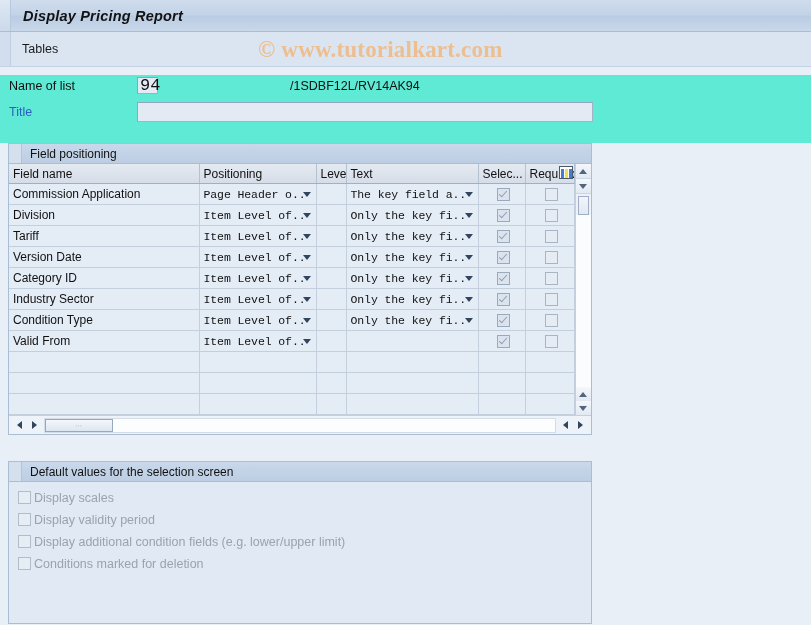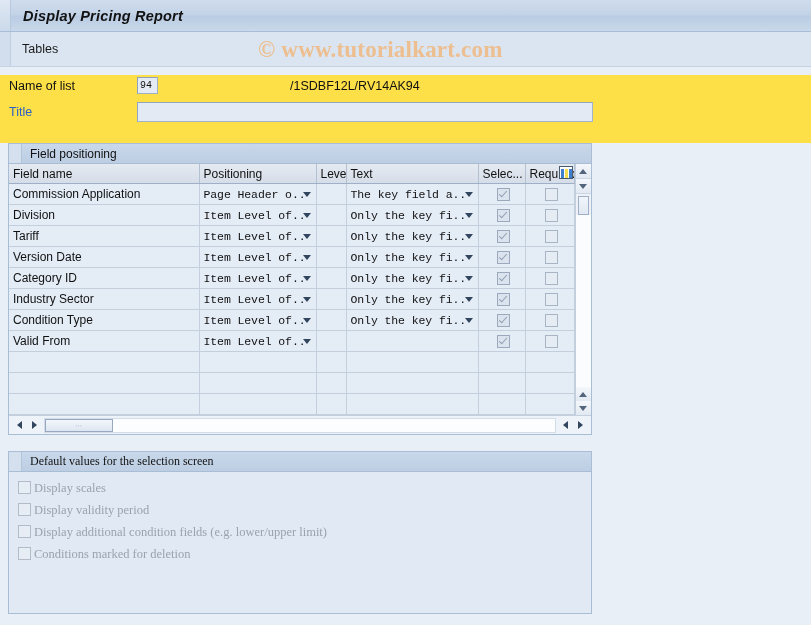--- a/index.html
+++ b/index.html
@@ -71,21 +71,21 @@
     font-size: 23px;
     color: #edbe8f;
     white-space: nowrap;
     letter-spacing: 0.2px;
     pointer-events: none;
     z-index: 5;
   }
 
   
   .formarea {
-    background: #fde047;
+    background: #5eead4;
     padding: 0;
     position: relative;
     height: 68px;
   }
   .formrow {
     display: flex;
     align-items: center;
     height: 21px;
     padding-left: 9px;
   }
@@ -97,21 +97,21 @@
     color: #111111;
   }
   .lbl.linklbl { color: #2b5fc4; }
   .smallinput {
     width: 15px;
     height: 15px;
     background: #e5ebf4;
     border: 1px solid #9fb0c6;
     border-top-color: #8fa3bc;
     border-left-color: #8fa3bc;
-    font-size: 10px;
+    font-size: 17px;
     line-height: 15px;
     text-align: left;
     color: #111;
     font-family: "Liberation Mono", monospace;
     padding: 0 2px;
   }
   .statictext {
     margin-left: 132px;
     font-size: 12.5px;
     color: #111111;
@@ -322,22 +322,21 @@
     width: 68px; height: 13px;
     background: linear-gradient(to bottom,#f3f7fb,#dde6f1);
     border: 1px solid #98a9bf;
     box-sizing: border-box;
     display: flex; align-items: center; justify-content: center;
   }
   .grip { font-size: 7px; color: #9aa8ba; letter-spacing: 1px; line-height: 7px; }
 
   
   .defaults {
-    margin-top: 16px;
-    font-family: Liberation Serif, serif;
+    margin-top: 26px;
   }
   .defbody {
     padding: 9px 0 12px 9px;
     background: #e0e9f4;
     min-height: 120px;
   }
   .defrow {
     display: flex;
     align-items: flex-start;
     height: 22px;

